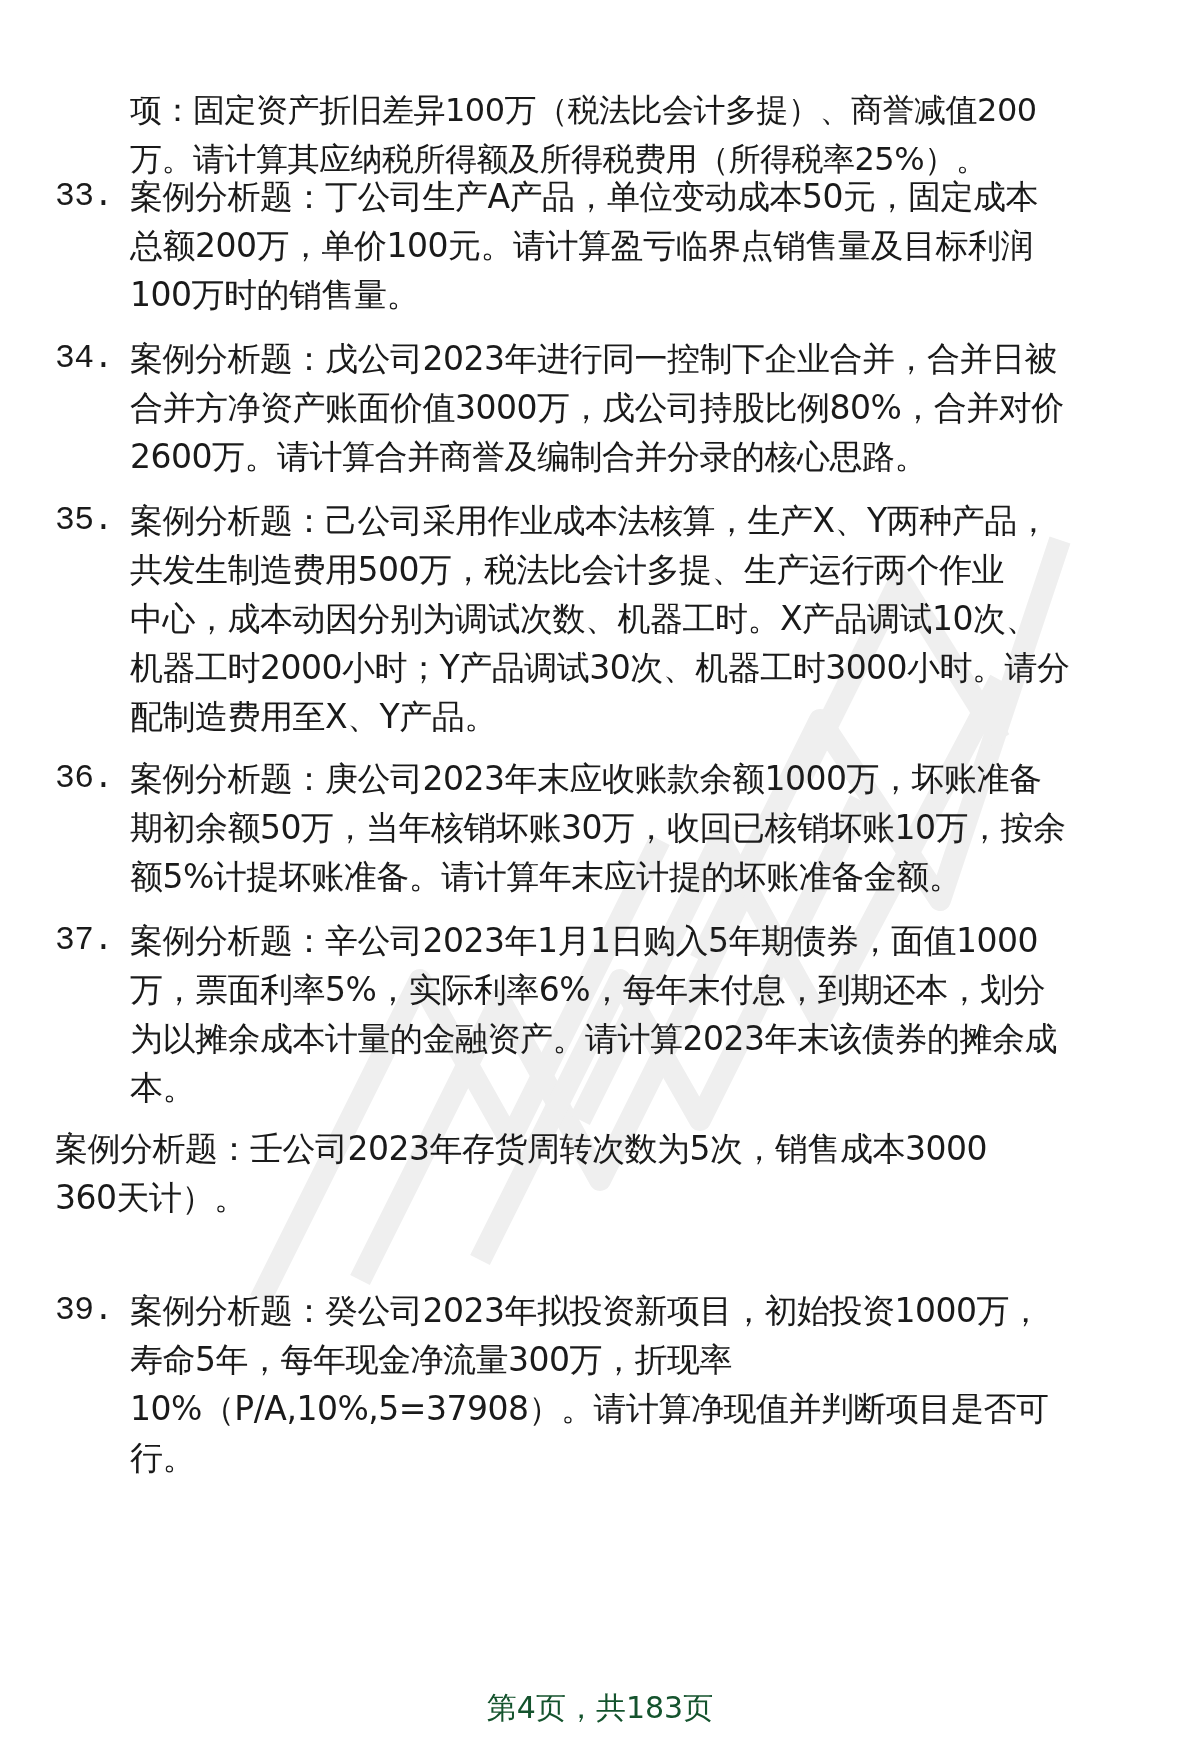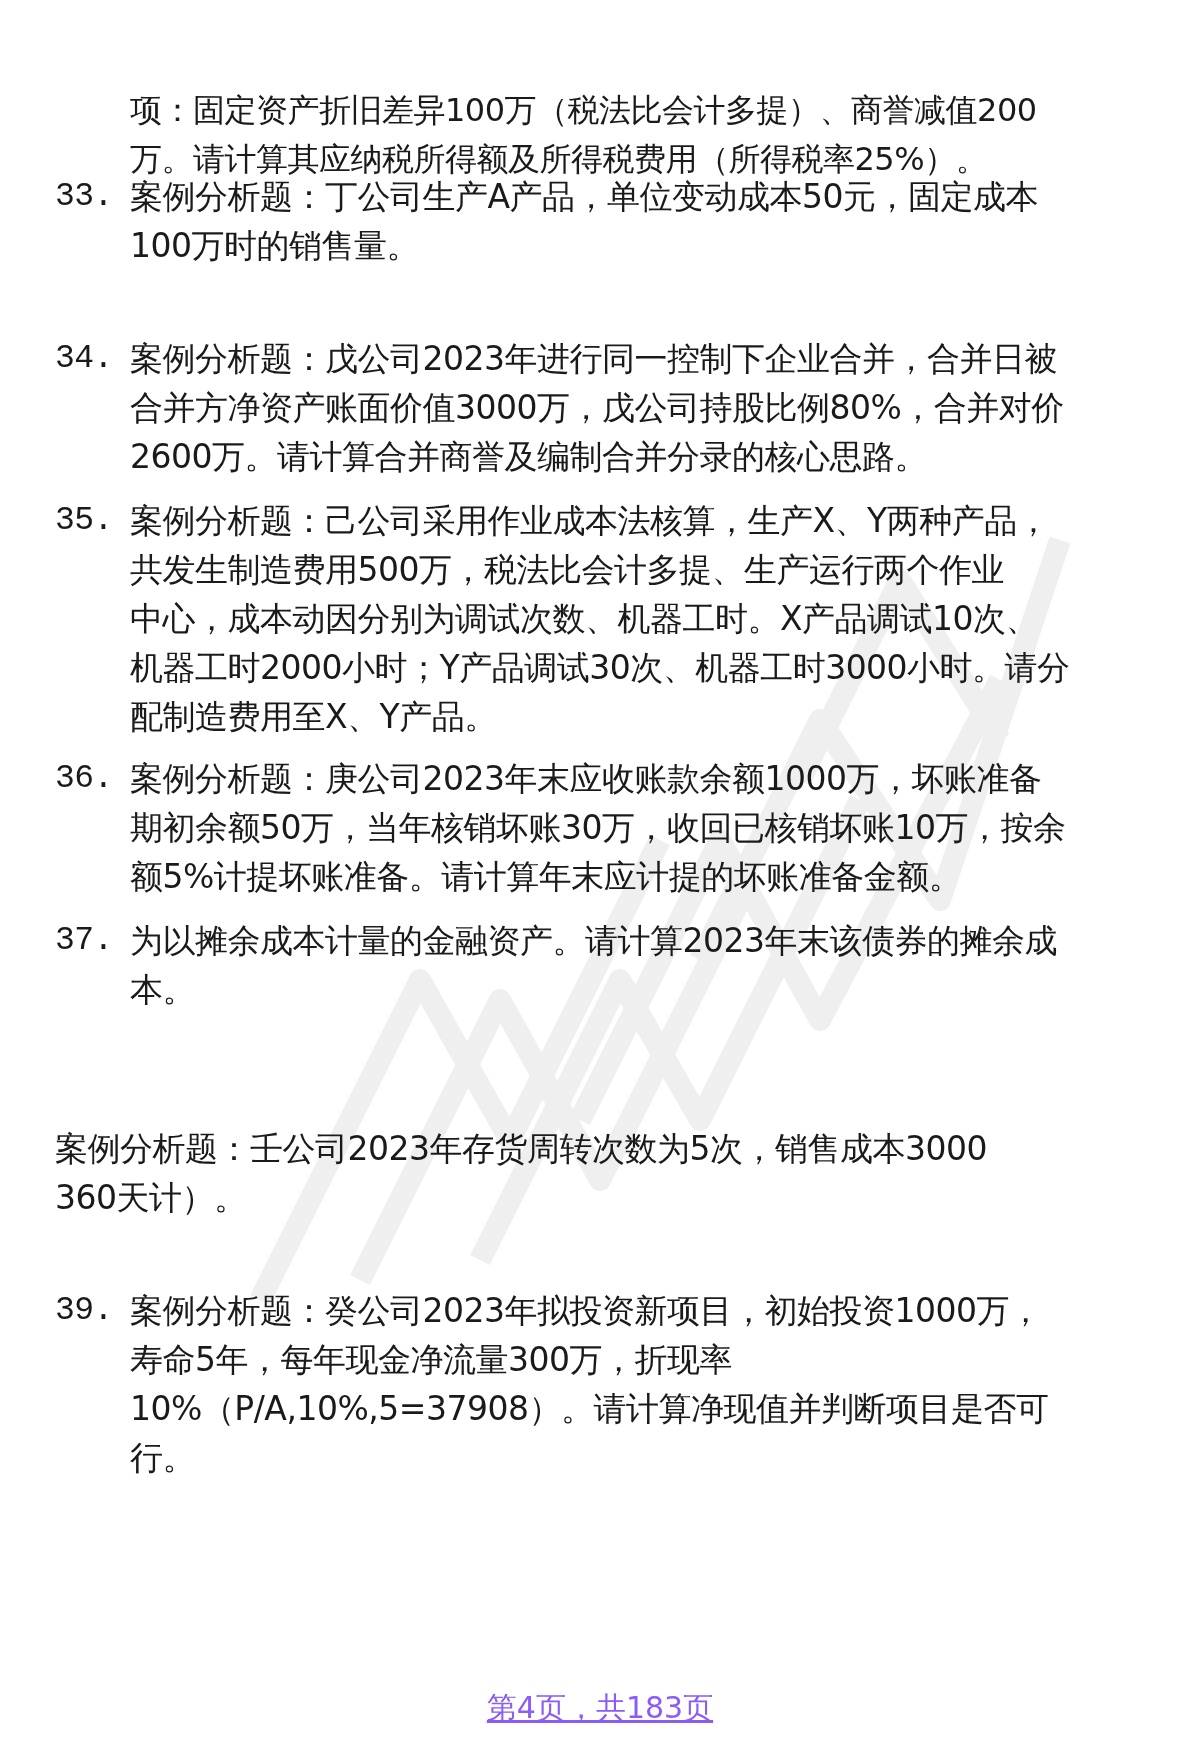--- a/index.html
+++ b/index.html
@@ -59,22 +59,21 @@
   }
   .item .body span.ln { display: block; white-space: nowrap; }
   .footer {
     position: absolute;
     left: 0;
     width: 1200px;
     top: 1688px;
     text-align: center;
     font-size: 30px;
     line-height: 40px;
-    color: #8b5cf6;
-    text-decoration: underline;
+    color: #14532d;
   }
 </style>
 </head>
 <body>
 
 <svg class="watermark" viewBox="0 0 900 900">
   <g stroke="#efefef" stroke-width="22" fill="none" stroke-linejoin="round">
     <path d="M80 880 L240 560 L330 720 L480 420"></path>
     <path d="M180 860 L320 580 L420 760 L560 480"></path>
     <path d="M300 840 L440 560 L520 700 L680 380"></path>
@@ -88,20 +87,21 @@
 
   <div class="lead">
     <span class="ln" style="display:block;white-space:nowrap">项：固定资产折旧差异100万（税法比会计多提）、商誉减值200</span>
     <span class="ln" style="display:block;white-space:nowrap">万。请计算其应纳税所得额及所得税费用（所得税率25%）。</span>
   </div>
 
   <div class="item" style="top:172px">
     <span class="num">33.</span>
     <div class="body">
       <span class="ln">案例分析题：丁公司生产A产品，单位变动成本50元，固定成本</span>
+      <span class="ln">总额200万，单价100元。请计算盈亏临界点销售量及目标利润</span>
       <span class="ln">100万时的销售量。</span>
     </div>
   </div>
 
   <div class="item" style="top:334px">
     <span class="num">34.</span>
     <div class="body">
       <span class="ln">案例分析题：戊公司2023年进行同一控制下企业合并，合并日被</span>
       <span class="ln">合并方净资产账面价值3000万，戊公司持股比例80%，合并对价</span>
       <span class="ln">2600万。请计算合并商誉及编制合并分录的核心思路。</span>
@@ -124,20 +124,22 @@
     <div class="body">
       <span class="ln">案例分析题：庚公司2023年末应收账款余额1000万，坏账准备</span>
       <span class="ln">期初余额50万，当年核销坏账30万，收回已核销坏账10万，按余</span>
       <span class="ln">额5%计提坏账准备。请计算年末应计提的坏账准备金额。</span>
     </div>
   </div>
 
   <div class="item" style="top:916px">
     <span class="num">37.</span>
     <div class="body">
+      <span class="ln">案例分析题：辛公司2023年1月1日购入5年期债券，面值1000</span>
+      <span class="ln">万，票面利率5%，实际利率6%，每年末付息，到期还本，划分</span>
       <span class="ln">为以摊余成本计量的金融资产。请计算2023年末该债券的摊余成</span>
       <span class="ln">本。</span>
     </div>
   </div>
 
   <div class="item" style="top:1124px">
     <div class="body">
       <span class="ln">案例分析题：壬公司2023年存货周转次数为5次，销售成本3000</span>
       <span class="ln">360天计）。</span>
     </div>

